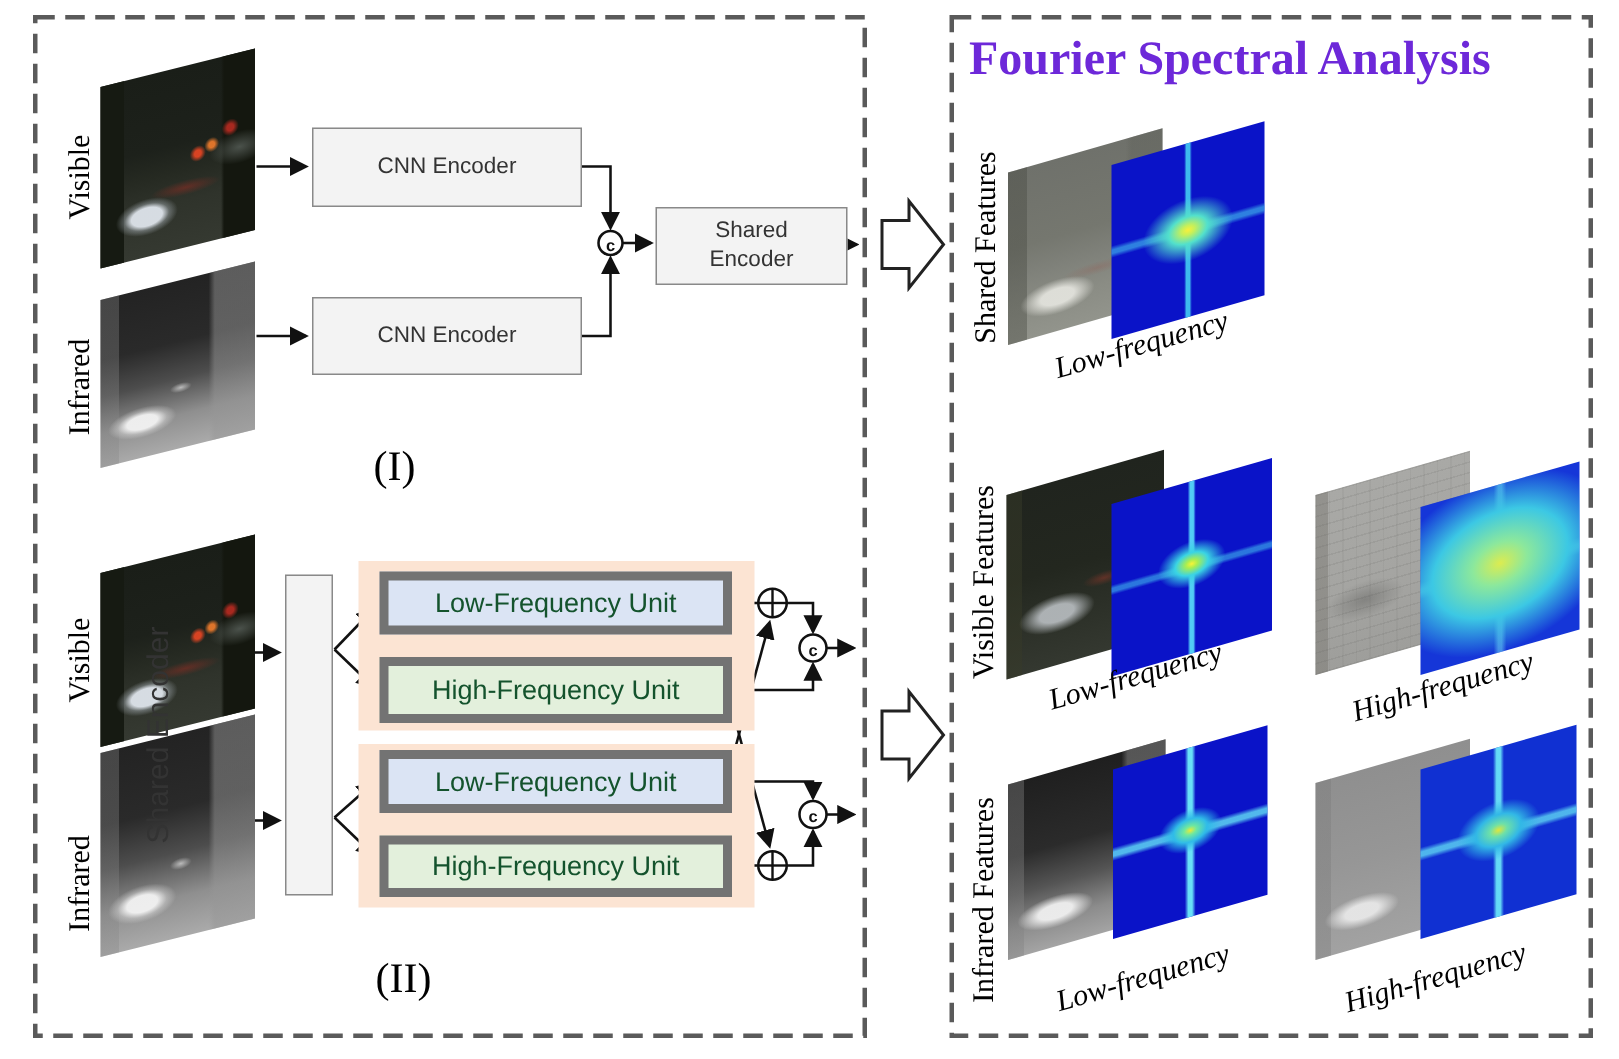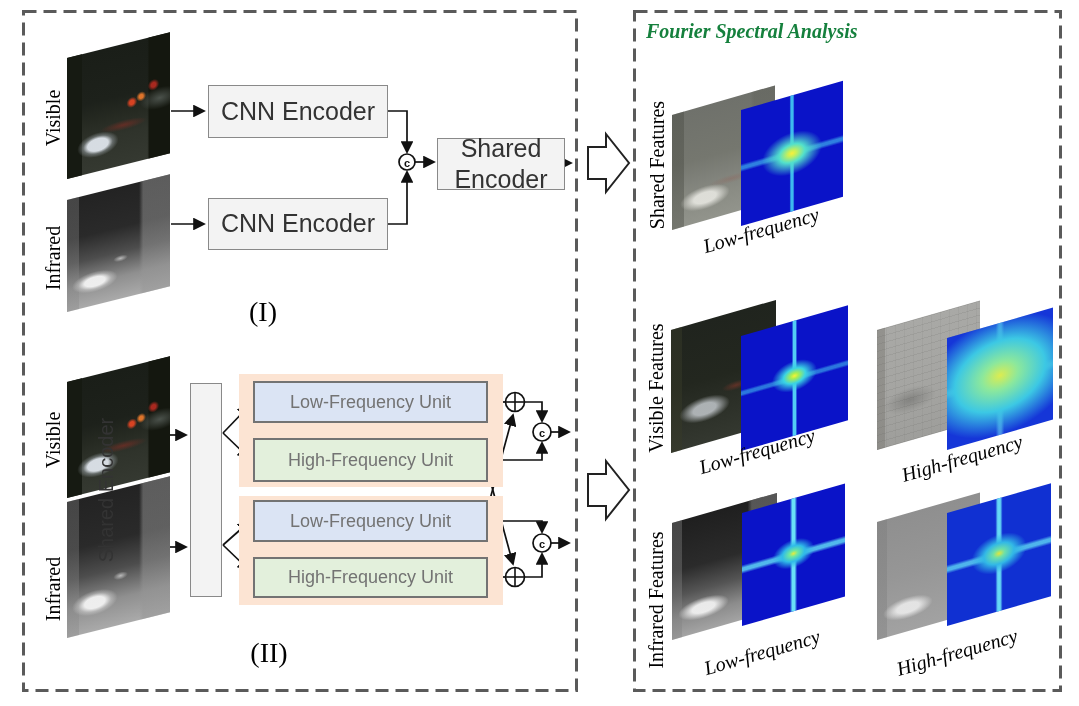--- a/index.html
+++ b/index.html
@@ -3,35 +3,35 @@
 <meta charset="utf-8">
 <style>
   html,body{margin:0;padding:0;background:#fff;}
   #canvas{position:relative;width:1079px;height:706px;background:#fff;overflow:hidden;
           font-family:"Liberation Sans",sans-serif;}
   svg.layer{position:absolute;left:0;top:0;width:1079px;height:706px;}
   .abs{position:absolute;}
   
   .encbox{position:absolute;background:#f3f3f3;border:1.5px solid #898989;
           display:flex;align-items:center;justify-content:center;text-align:center;
-          font-size:25px;color:#333;box-sizing:border-box;line-height:1.25;}
-  .unitbox{position:absolute;border:2px solid #737373;display:flex;align-items:center;
-           justify-content:center;font-size:18px;color:#737373;box-sizing:border-box;}
+          font-size:15px;color:#333;box-sizing:border-box;line-height:1.25;}
+  .unitbox{position:absolute;border:6px solid #737373;display:flex;align-items:center;
+           justify-content:center;font-size:18px;color:#14532d;box-sizing:border-box;}
   .unit-low{background:#dbe4f4;}
   .unit-high{background:#e3f0dc;}
   .peach{position:absolute;background:#fce4d3;}
   
   .vtext{position:absolute;text-align:center;transform:rotate(-90deg);
          font-family:"Liberation Serif",serif;font-size:20px;color:#000;height:26px;line-height:26px;}
   .vtext-sans{position:absolute;text-align:center;transform:rotate(-90deg);
          font-size:20px;color:#333;height:32px;line-height:32px;}
   .caption{position:absolute;width:120px;text-align:center;
            font-family:"Liberation Serif",serif;font-size:28px;color:#000;}
   .fsa-title{position:absolute;font-family:"Liberation Serif",serif;font-weight:bold;
-             font-style:italic;font-size:20px;color:#15803d;}
+             font-size:32px;color:#6d28d9;}
   .freq-label{position:absolute;width:170px;height:26px;line-height:26px;text-align:center;
               font-family:"Liberation Serif",serif;font-style:italic;font-size:20px;color:#000;
               transform:rotate(-16deg);}
   
   .photo{position:absolute;transform:skewY(-14deg);transform-origin:left top;}
   .rphoto{position:absolute;transform:skewY(-16deg);transform-origin:left top;}
   .photo-visible{background:
     radial-gradient(ellipse 20% 10% at 30% 78%, rgba(223,229,236,.95) 0 50%, rgba(200,210,220,.35) 72%, transparent 100%),
     radial-gradient(circle at 63% 50%, rgba(235,70,35,.9) 0 2.5%, transparent 6%),
     radial-gradient(circle at 72% 47%, rgba(255,130,45,.85) 0 2%, transparent 5%),

